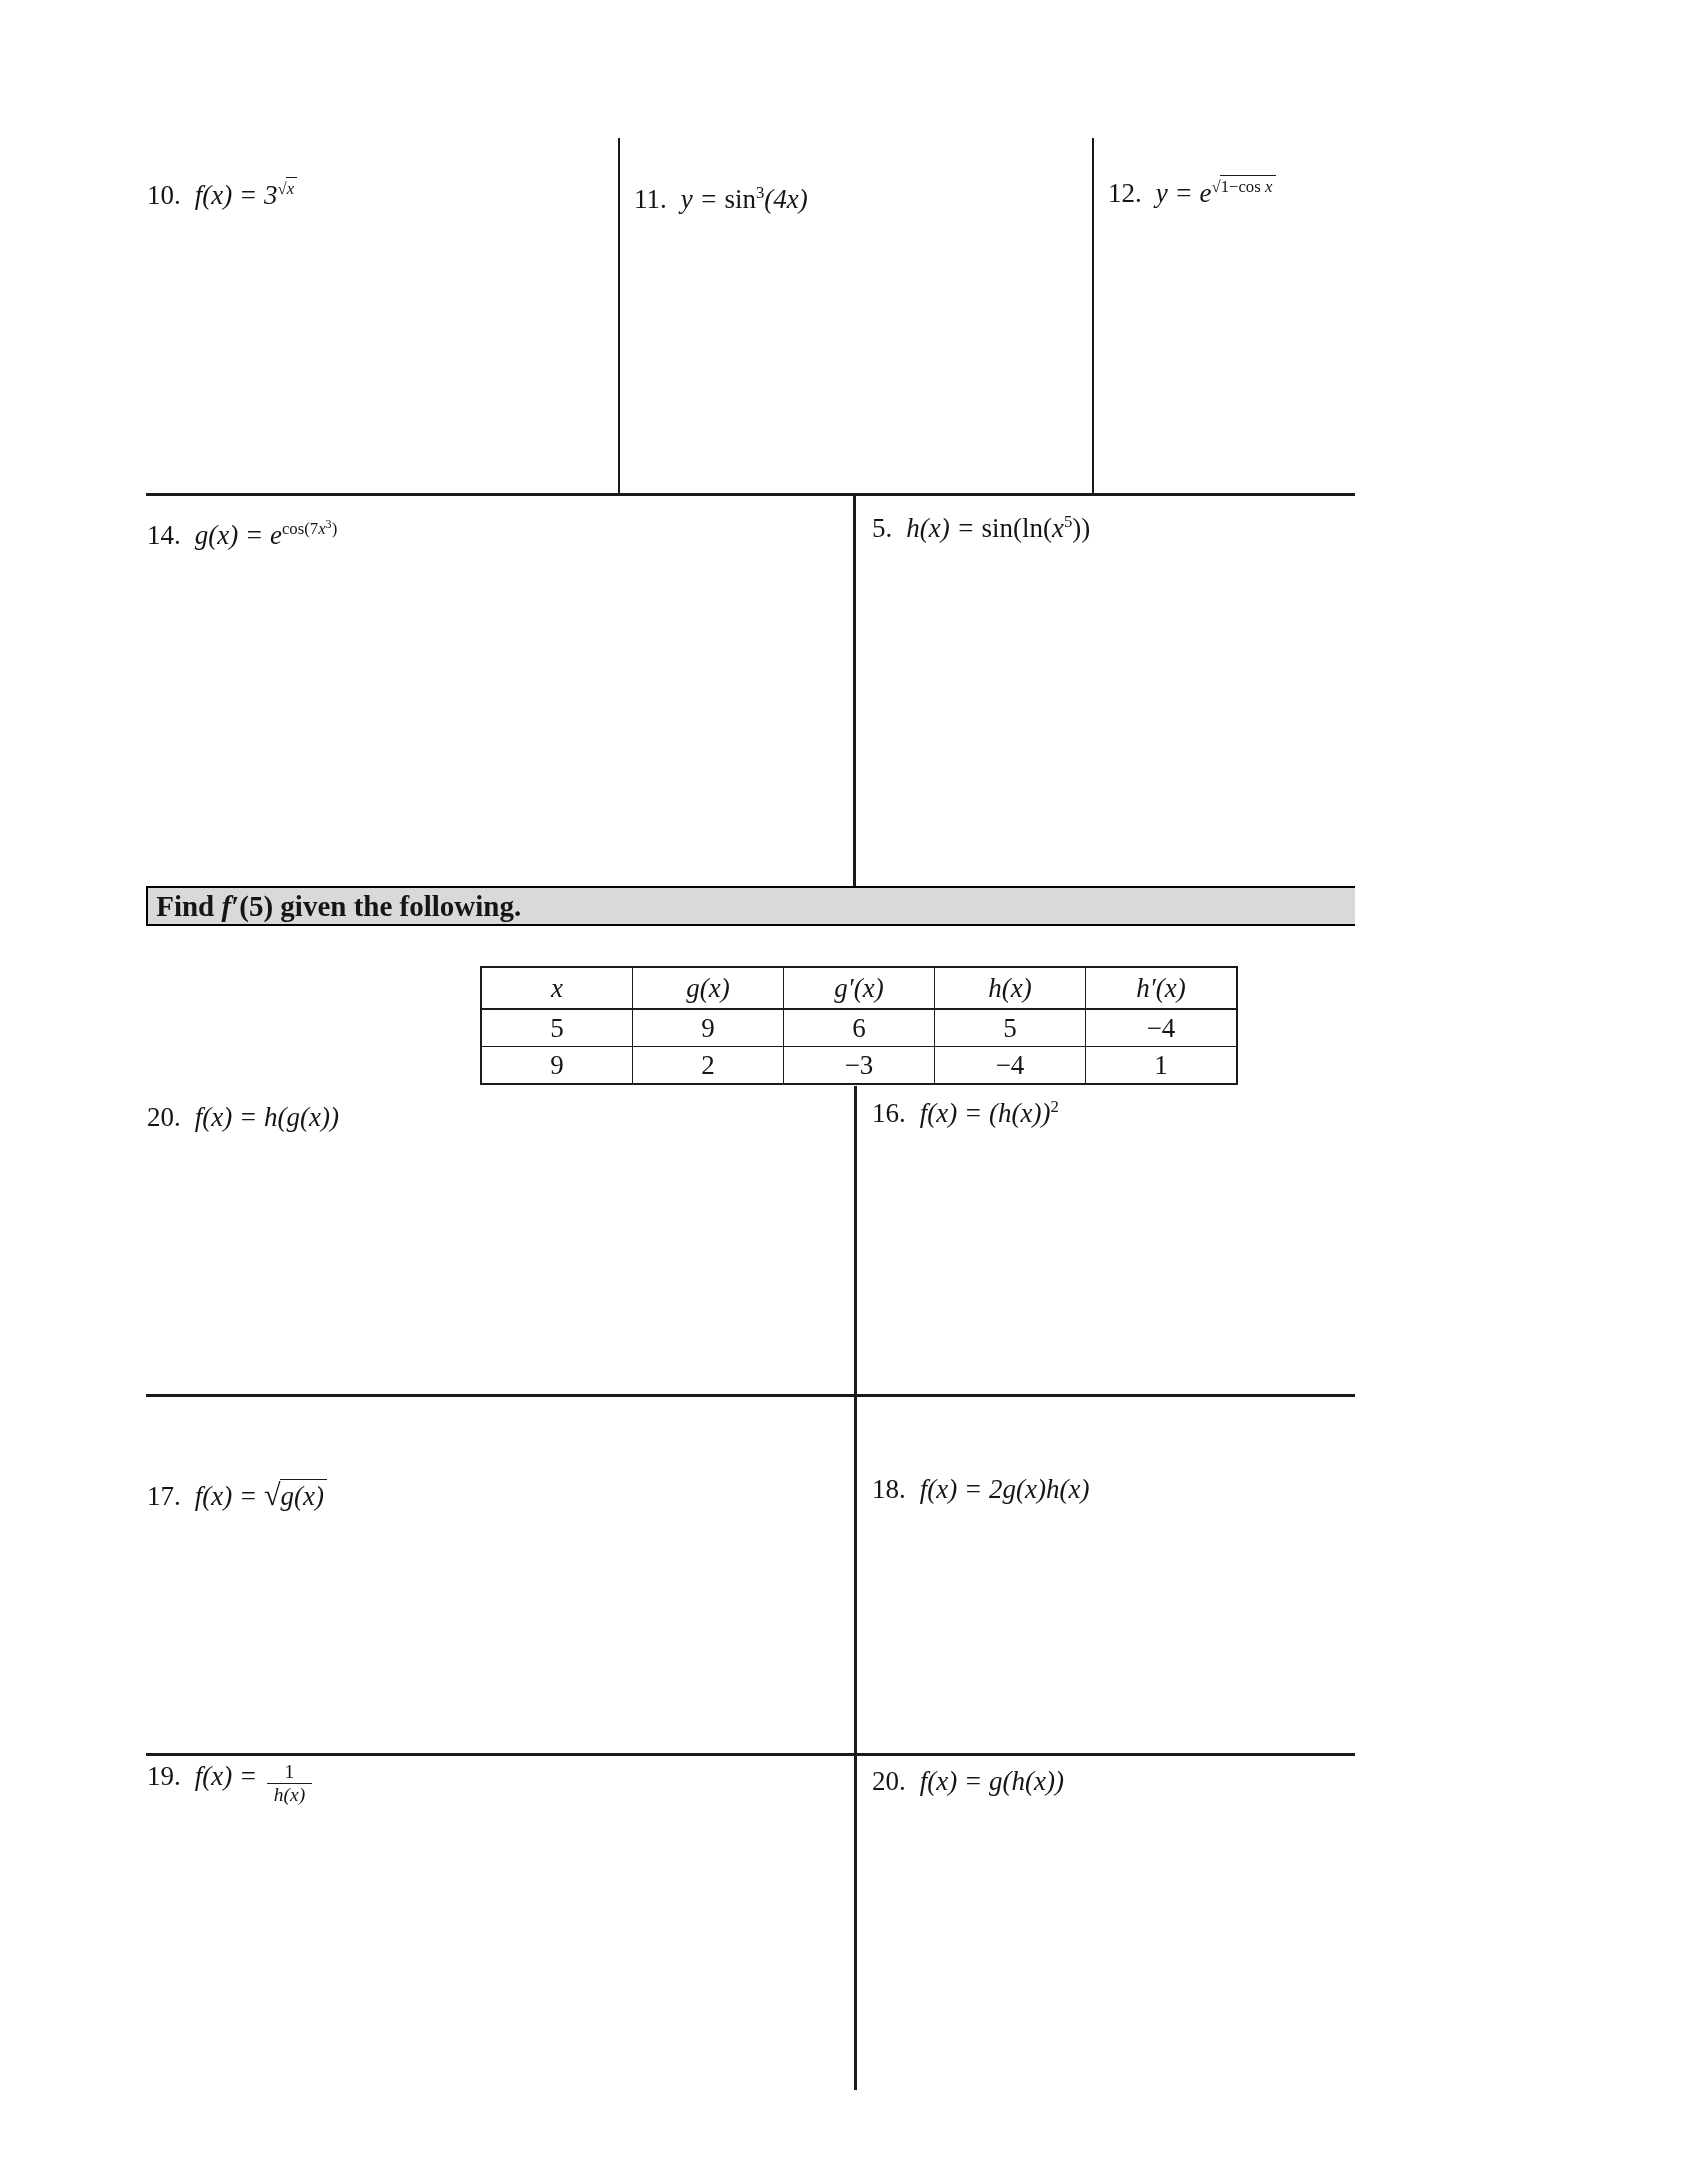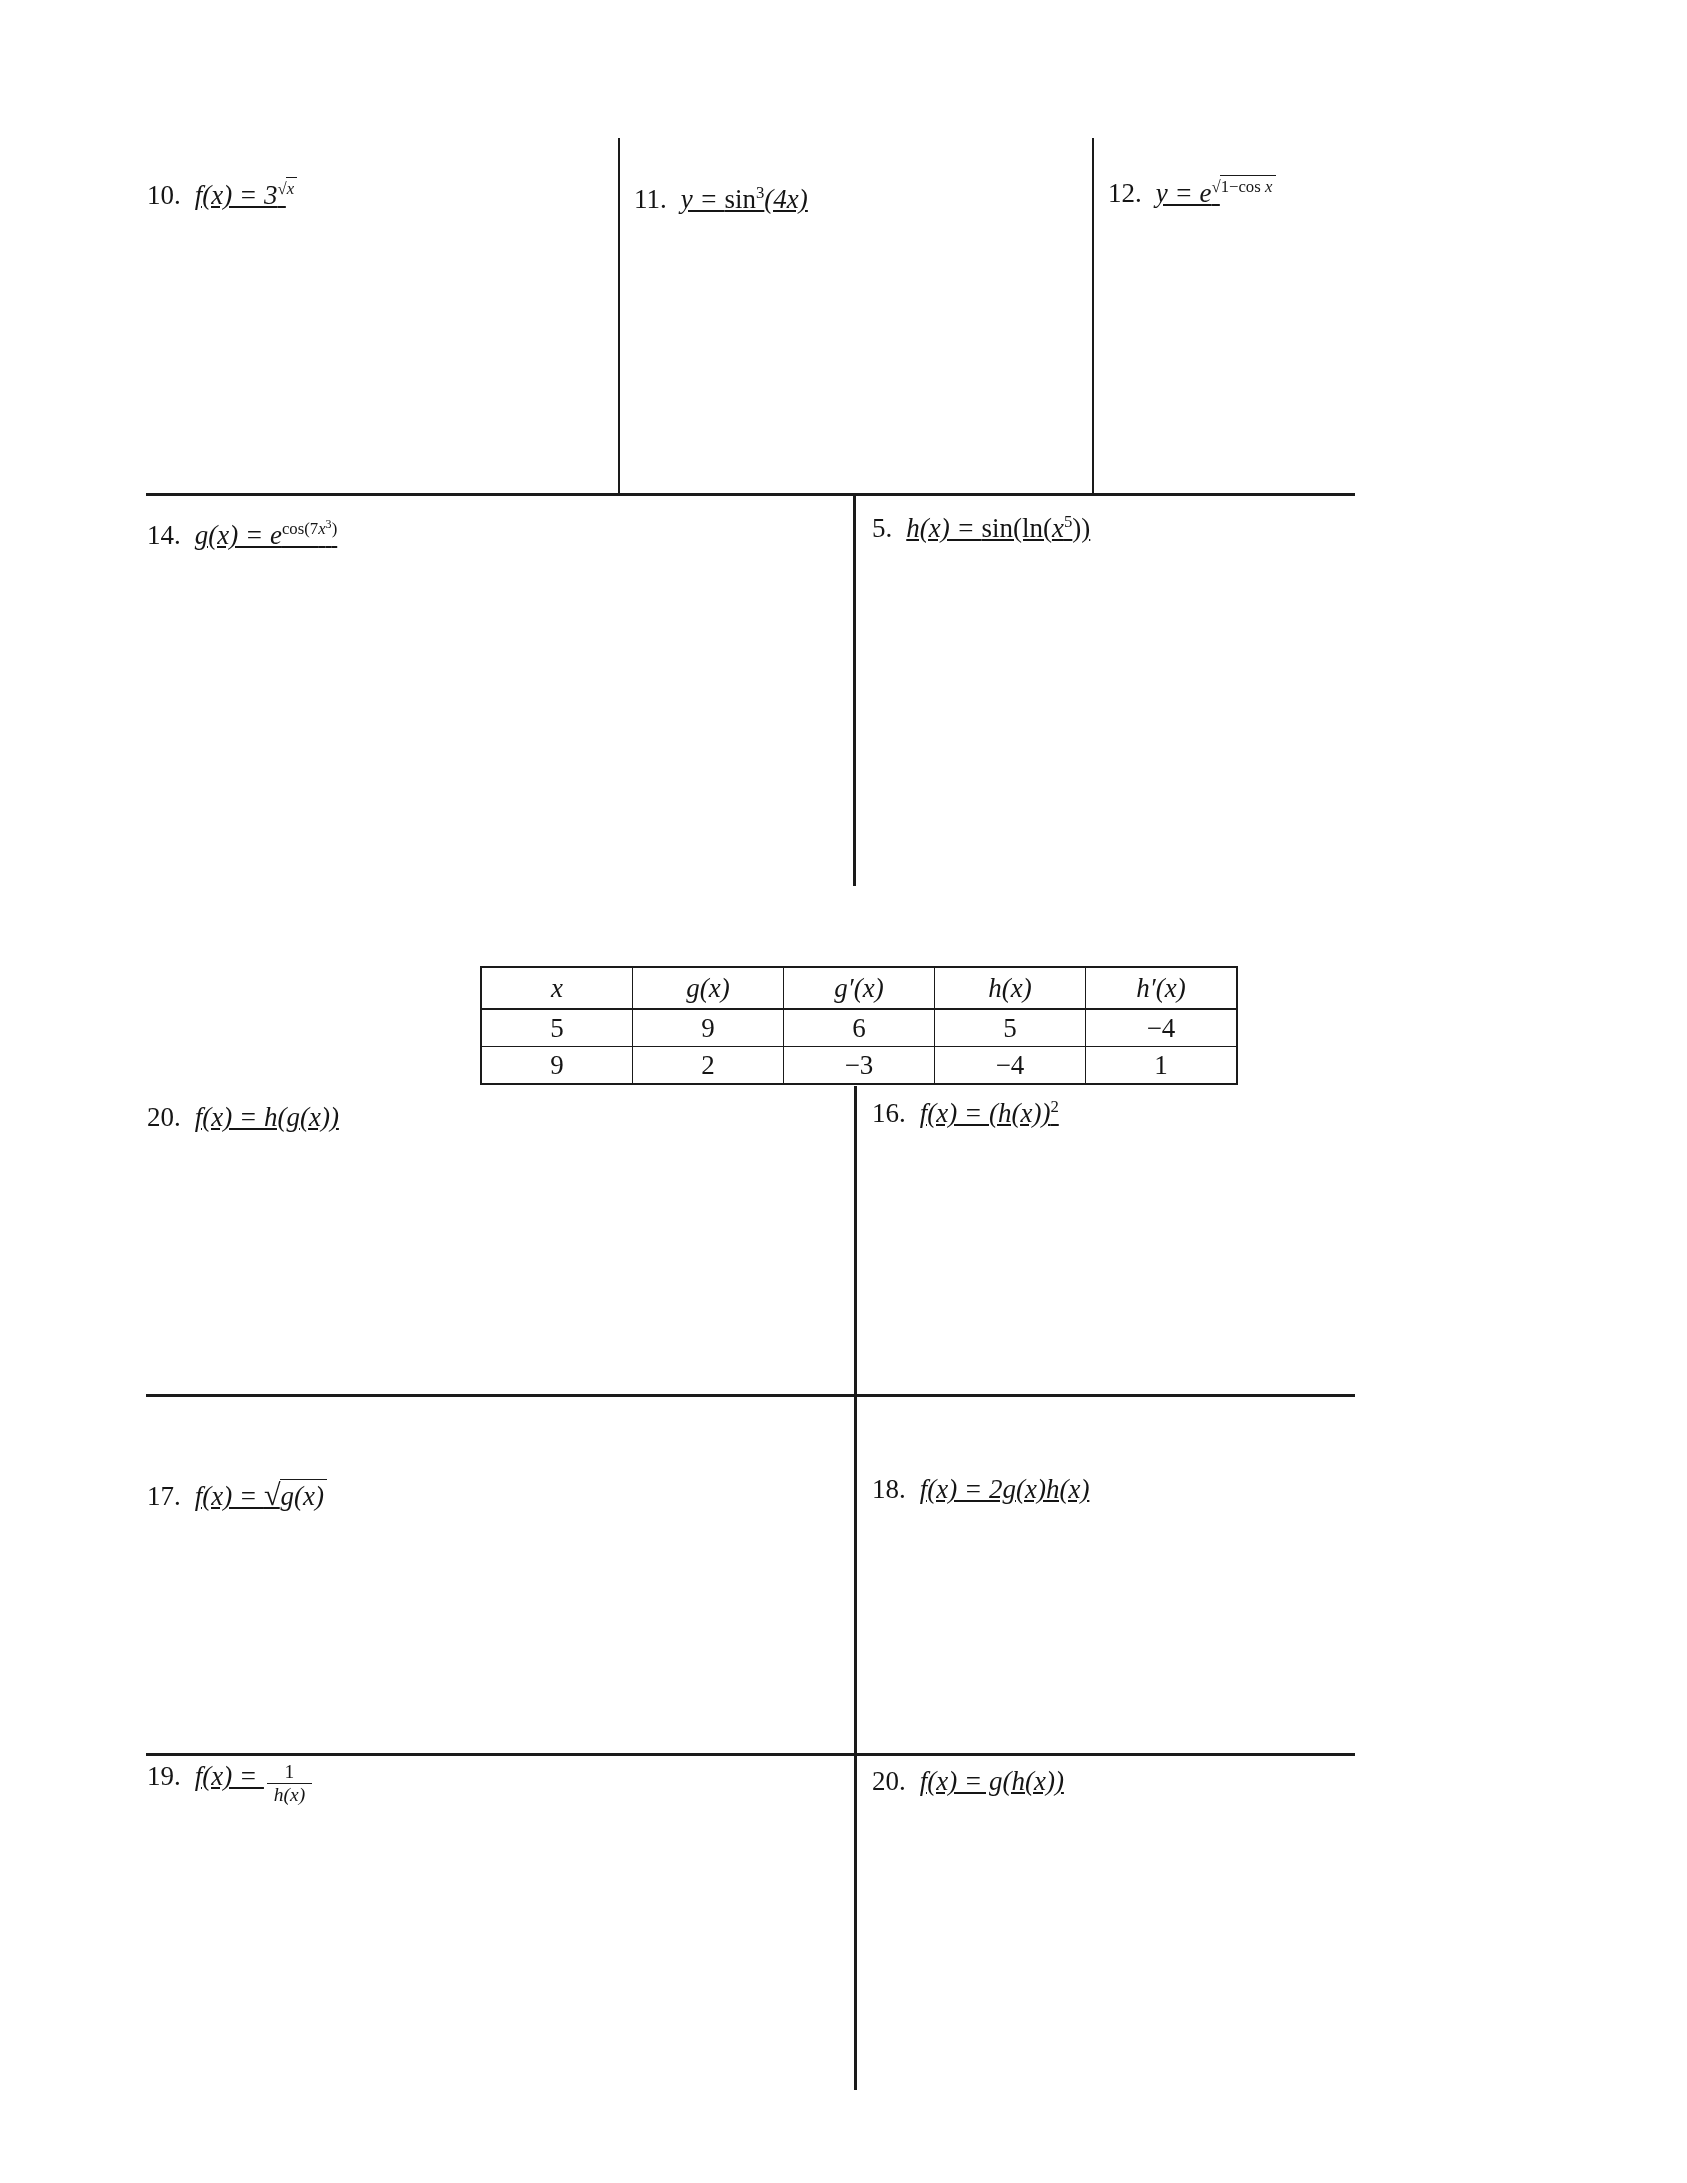--- a/index.html
+++ b/index.html
@@ -17,21 +17,21 @@
   .prob{
     position:absolute;
     display:flex;
     align-items:baseline;
     font-size:27px;
     white-space:pre;
   }
   .prob.vcenter{align-items:flex-start;}
   .pnum{font-style:normal;margin-right:14px;}
   .formula{white-space:pre;}
-  .f{font-style:italic;text-decoration:underline;}
+  .f{font-style:italic;}
   .rm{font-style:normal;}
   .sup{
     font-size:0.62em;
     vertical-align:0.62em;
   }
   .sup2{
     font-size:0.72em;
     vertical-align:0.5em;
   }
   .rad{white-space:pre;}
@@ -121,20 +121,23 @@
   <div class="prob" style="left:147px;top:517px">
     <span class="pnum">14.</span>
     <span class="formula f"><span>g(x) = e</span><span class="sup"><span class="rm">cos(7</span><span>x</span><span class="sup2 rm">3</span><span class="rm">)</span></span></span>
   </div>
 
   <div class="prob" style="left:872px;top:512px">
     <span class="pnum">5.</span>
     <span class="formula f"><span>h(x) = </span><span class="rm">sin(ln(</span><span>x</span><span class="sup rm">5</span><span class="rm">))</span></span>
   </div>
 
+  <div class="band">
+    <span>Find </span><span class="bf">f</span><span>′(5) given the following.</span>
+  </div>
 
   <table class="dtable">
     <tbody>
         <tr class="head">
       <td>x</td>
       <td>g(x)</td>
       <td>g′(x)</td>
       <td>h(x)</td>
       <td>h′(x)</td>
     </tr>

